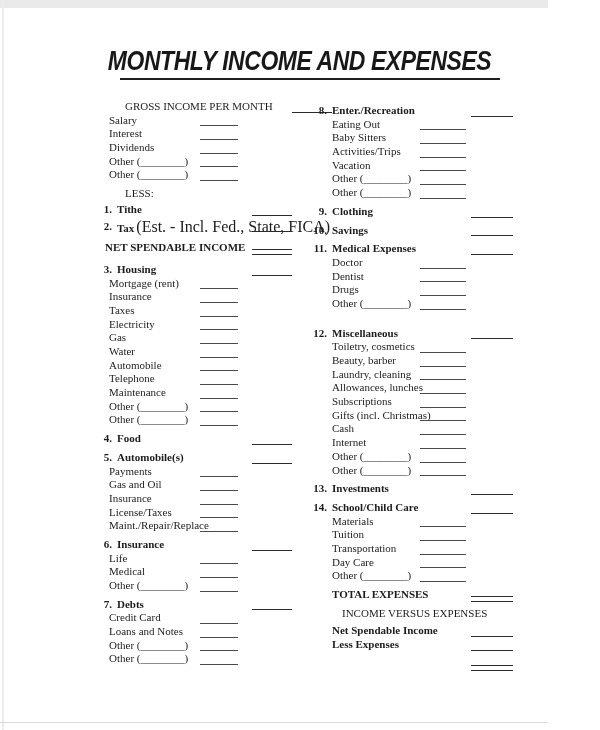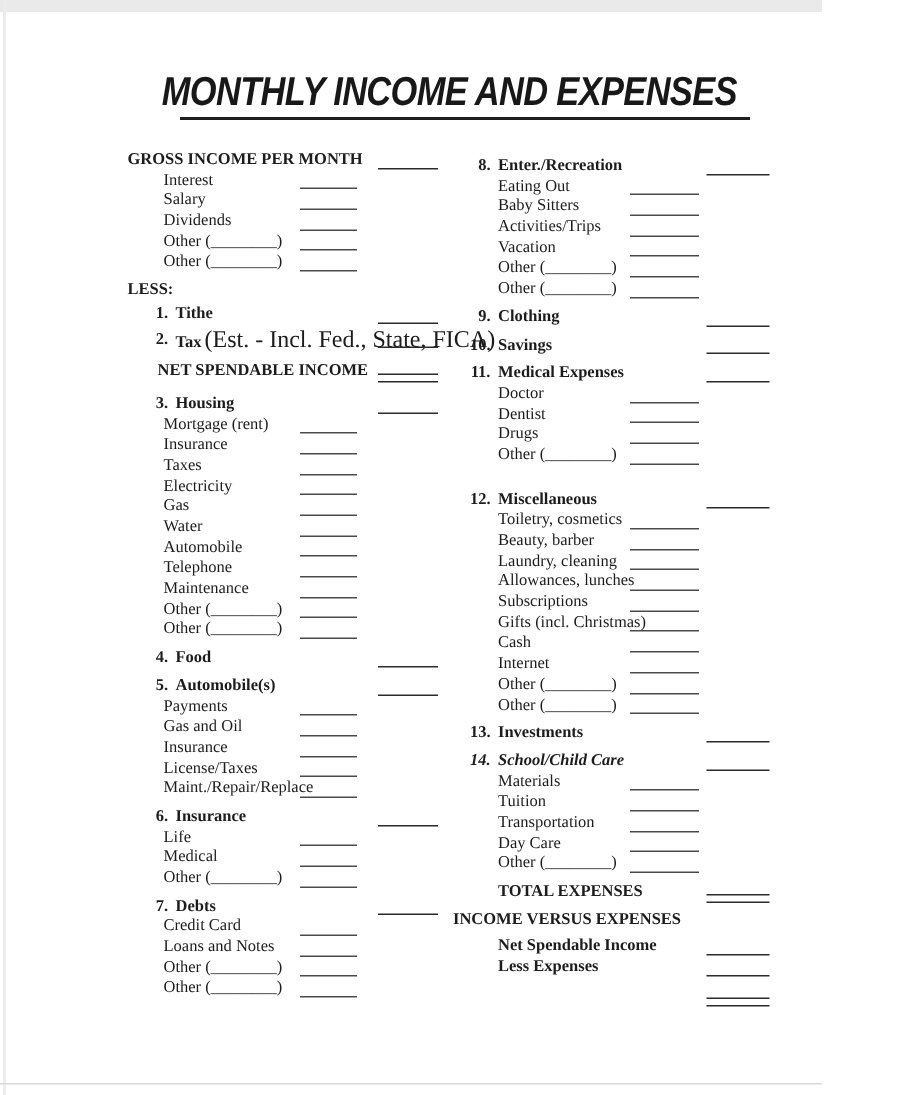--- a/index.html
+++ b/index.html
@@ -19,21 +19,21 @@
   .title-rule{position:absolute;top:78px;left:120px;width:380px;height:2px;background:#1f1f1f;}
 
   .col{position:absolute;font-size:11px;}
   .col-left{left:85px;top:100px;width:207px;}
   .col-right{left:302px;top:104px;width:211px;}
 
   .row{position:relative;height:13.7px;line-height:13.4px;white-space:nowrap;}
   .row .num{position:absolute;left:0;text-align:right;font-weight:700;}
   .col-left  .row .num{width:27px;}
   .col-right .row .num{width:25px;}
-  .row.header{padding-left:0;font-weight:700;}
+  .row.header{padding-left:0;font-weight:400;margin-left:40px;}
   .col-left  .row.sub{padding-left:24px;}
   .col-right .row.sub{padding-left:30px;}
   .col-left  .row.item{padding-left:32px;}
   .col-right .row.item{padding-left:30px;}
   .col-left  .row.summary{padding-left:20px;font-weight:700;}
   .col-right .row.summary{padding-left:30px;font-weight:700;}
   .row.item .lbl{font-weight:700;}
   .note{font-weight:400;font-size:16px;margin-left:2px;}
 
   .blank{position:absolute;bottom:1px;height:0;border-bottom:1.5px solid #2b2b2b;}
@@ -53,22 +53,22 @@
   <div class="frame-right-inner"></div>
   <div class="frame-right-outer"></div>
 
   <div class="title">
     <span class="title-inner">MONTHLY INCOME AND EXPENSES</span>
   </div>
   <div class="title-rule"></div>
 
   <div class="col col-left">
       <div class="row header"><span class="lbl">GROSS INCOME PER MONTH</span><span class="blank outer"></span></div>
+      <div class="row sub"><span class="lbl">Salary</span><span class="blank inner"></span></div>
       <div class="row sub"><span class="lbl">Interest</span><span class="blank inner"></span></div>
-      <div class="row sub"><span class="lbl">Salary</span><span class="blank inner"></span></div>
       <div class="row sub"><span class="lbl">Dividends</span><span class="blank inner"></span></div>
       <div class="row sub"><span class="lbl">Other (________)</span><span class="blank inner"></span></div>
       <div class="row sub"><span class="lbl">Other (________)</span><span class="blank inner"></span></div>
       <div class="row header" style="margin-top: 5px;"><span class="lbl">LESS:</span></div>
       <div class="row item" style="margin-top: 2px;"><span class="num">1.</span><span class="lbl">Tithe</span><span class="blank outer"></span></div>
       <div class="row item" style="margin-top: 3px;"><span class="num">2.</span><span class="lbl">Tax</span><span class="note">(Est. - Incl. Fed., State, FICA)</span><span class="blank outer"></span></div>
       <div class="row summary" style="margin-top: 8px;"><span class="lbl">NET SPENDABLE INCOME</span><span class="blank outer double"></span></div>
       <div class="row item" style="margin-top: 8px;"><span class="num">3.</span><span class="lbl">Housing</span><span class="blank outer"></span></div>
       <div class="row sub"><span class="lbl">Mortgage (rent)</span><span class="blank inner"></span></div>
       <div class="row sub"><span class="lbl">Insurance</span><span class="blank inner"></span></div>
@@ -118,21 +118,21 @@
       <div class="row sub"><span class="lbl">Beauty, barber</span><span class="blank inner"></span></div>
       <div class="row sub"><span class="lbl">Laundry, cleaning</span><span class="blank inner"></span></div>
       <div class="row sub"><span class="lbl">Allowances, lunches</span><span class="blank inner"></span></div>
       <div class="row sub"><span class="lbl">Subscriptions</span><span class="blank inner"></span></div>
       <div class="row sub"><span class="lbl">Gifts (incl. Christmas)</span><span class="blank inner"></span></div>
       <div class="row sub"><span class="lbl">Cash</span><span class="blank inner"></span></div>
       <div class="row sub"><span class="lbl">Internet</span><span class="blank inner"></span></div>
       <div class="row sub"><span class="lbl">Other (________)</span><span class="blank inner"></span></div>
       <div class="row sub"><span class="lbl">Other (________)</span><span class="blank inner"></span></div>
       <div class="row item" style="margin-top: 5px;"><span class="num">13.</span><span class="lbl">Investments</span><span class="blank outer"></span></div>
-      <div class="row item" style="margin-top: 5px; font-style: italic;"><span class="num">14.</span><span class="lbl">School/Child Care</span><span class="blank outer"></span></div>
+      <div class="row item" style="margin-top: 5px;"><span class="num">14.</span><span class="lbl">School/Child Care</span><span class="blank outer"></span></div>
       <div class="row sub"><span class="lbl">Materials</span><span class="blank inner"></span></div>
       <div class="row sub"><span class="lbl">Tuition</span><span class="blank inner"></span></div>
       <div class="row sub"><span class="lbl">Transportation</span><span class="blank inner"></span></div>
       <div class="row sub"><span class="lbl">Day Care</span><span class="blank inner"></span></div>
       <div class="row sub"><span class="lbl">Other (________)</span><span class="blank inner"></span></div>
       <div class="row summary" style="margin-top: 5px;"><span class="lbl">TOTAL EXPENSES</span><span class="blank outer double"></span></div>
       <div class="row header" style="margin-top: 5px;"><span class="lbl">INCOME VERSUS EXPENSES</span></div>
       <div class="row summary" style="margin-top: 4px;"><span class="lbl">Net Spendable Income</span><span class="blank outer"></span></div>
       <div class="row summary"><span class="lbl">Less Expenses</span><span class="blank outer"></span></div>
       <div class="row rule" style="margin-top: 6px;">

